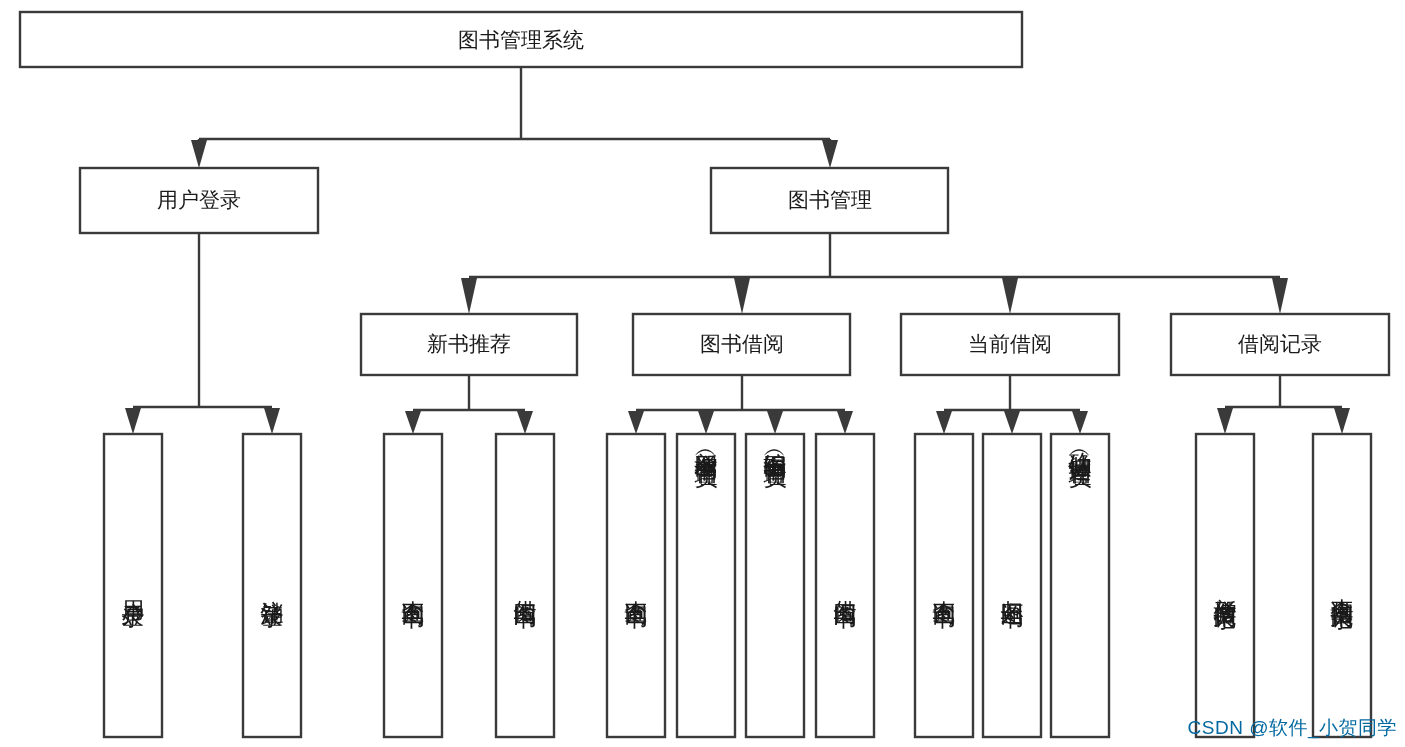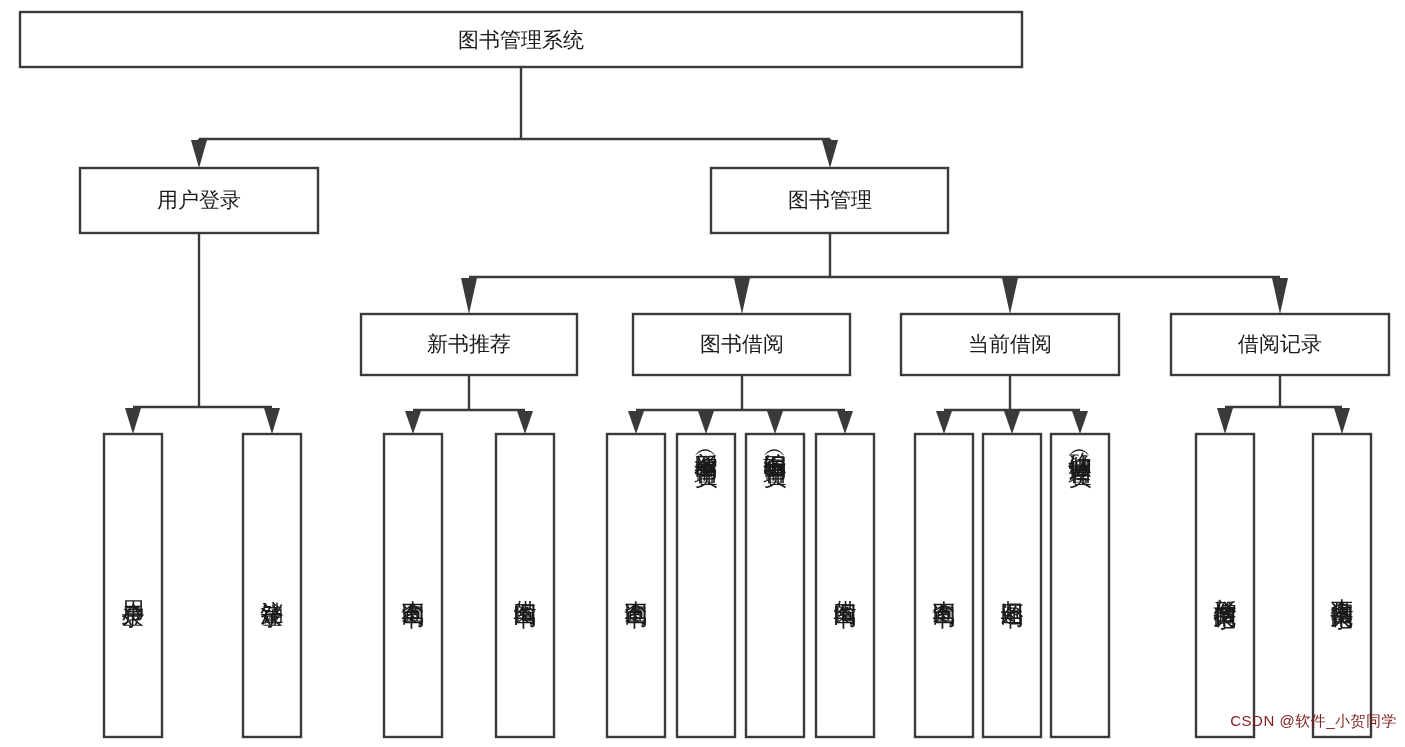--- a/index.html
+++ b/index.html
@@ -62,24 +62,24 @@
     font-family: "Liberation Sans", "DejaVu Sans", sans-serif;
     font-size: 23px;
     line-height: 1.08;
     letter-spacing: 2px;
     color: #1a1a1a;
     white-space: nowrap;
   }
   .watermark {
     position: absolute;
     right: 8px;
-    bottom: 16px;
-    font-family: "Liberation Sans", "DejaVu Sans", sans-serif;
-    font-size: 15px;
-    color: #7f1d1d;
+    bottom: 6px;
+    font-family: "Liberation Sans", "DejaVu Sans", sans-serif;
+    font-size: 19px;
+    color: #0369a1;
     letter-spacing: 0.5px;
     white-space: nowrap;
   }
 </style>
 </head>
 <body>
 
 <div id="diagram-root">
 
   <svg id="flow-svg" viewBox="0 0 1405 747">

